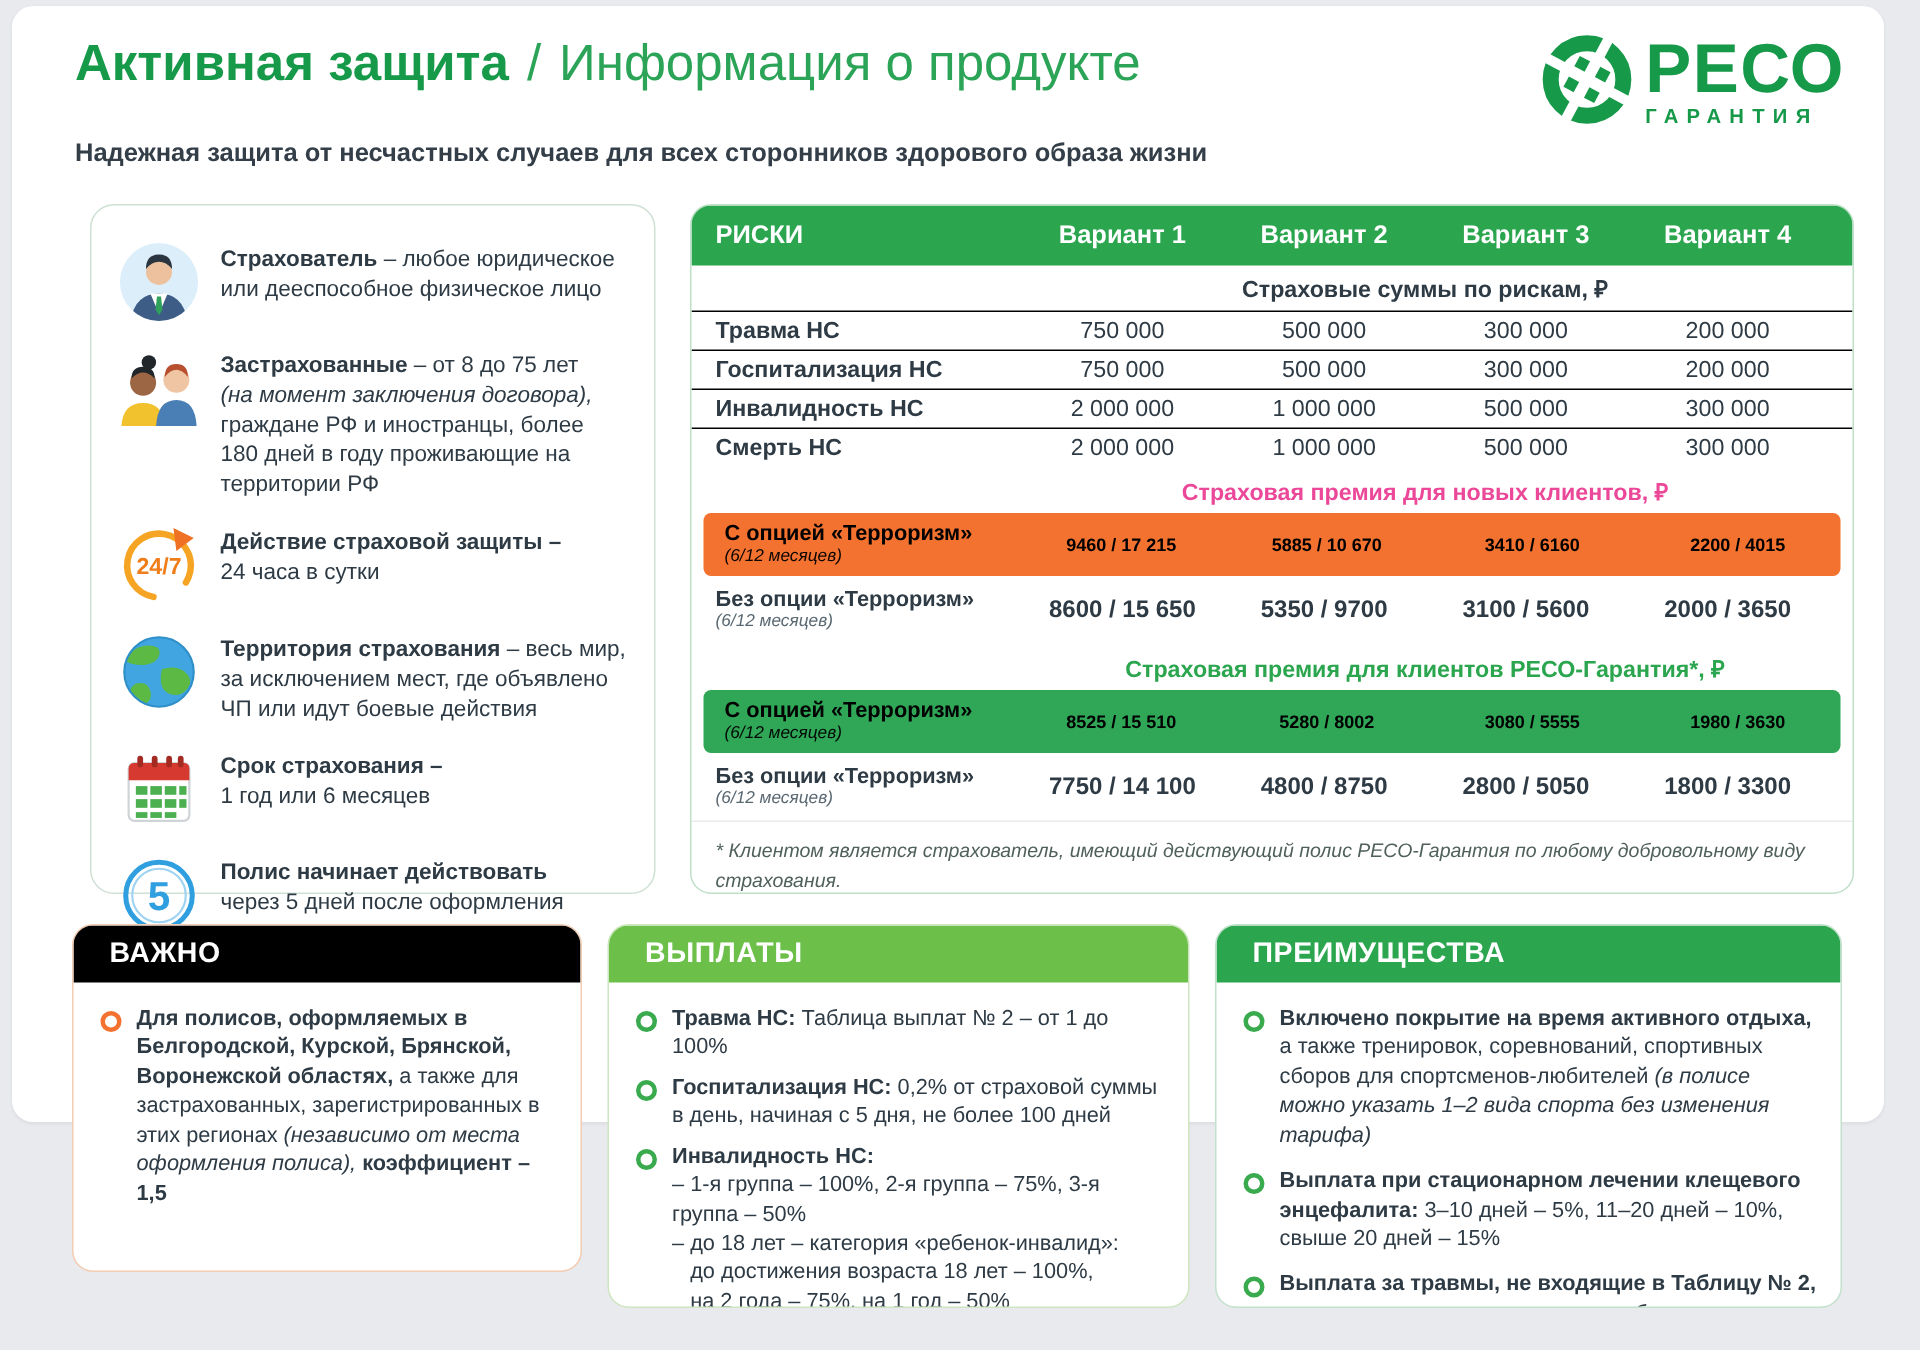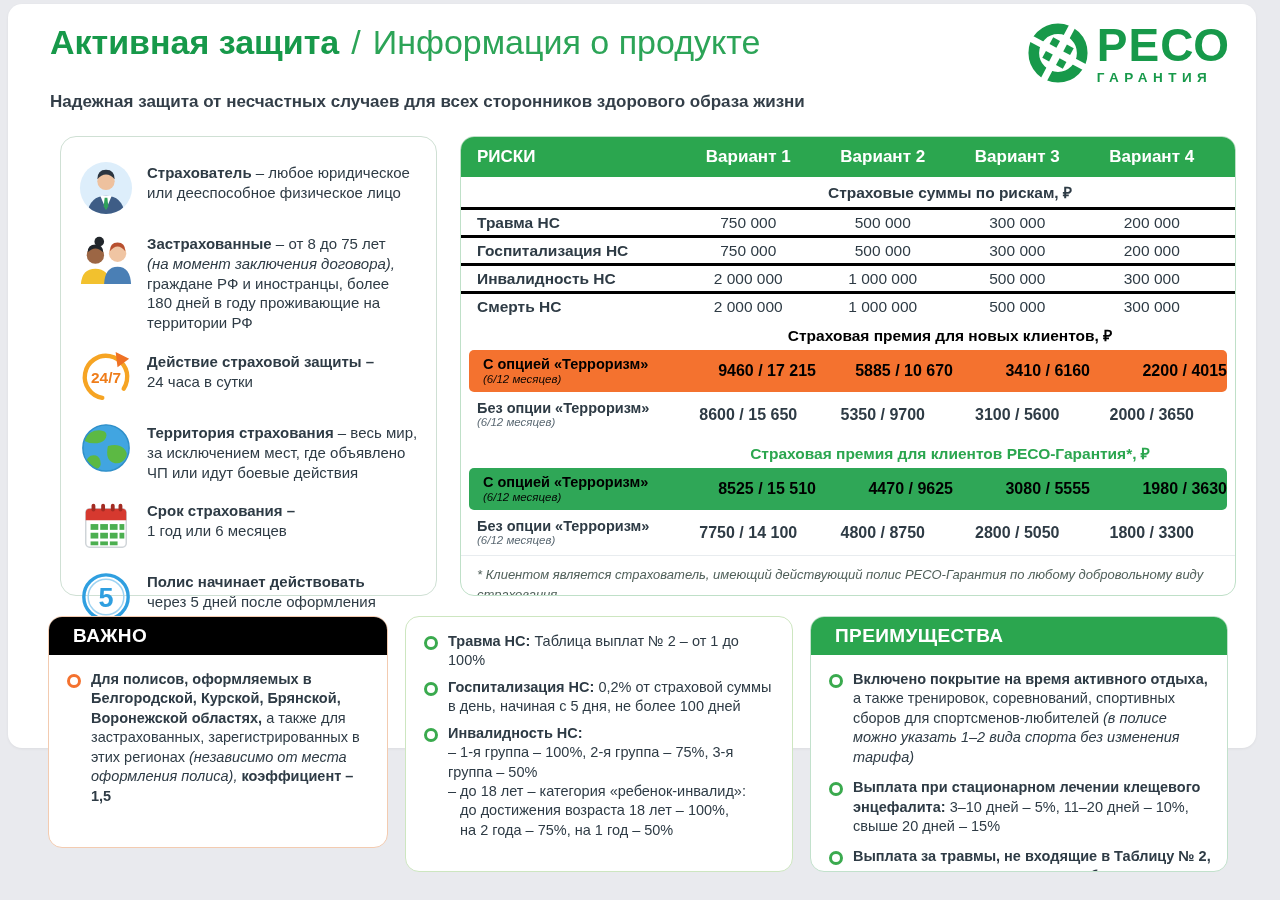--- a/index.html
+++ b/index.html
@@ -33,33 +33,33 @@
   .seg-i{font-style:italic;}
   
   #table-panel{left:452px;top:132px;width:776px;height:460px;border-color:#bfe0c8;border-radius:14px;overflow:hidden;}
   .t-header{display:grid;grid-template-columns:204px repeat(4,1fr);align-items:center;height:40px;
     background:#2ba64f;color:#fff;font-weight:700;font-size:17px;padding:0 16px;}
   .t-header .hc{text-align:center;}
   .t-row{display:grid;grid-template-columns:204px repeat(4,1fr);align-items:center;padding:0 16px;font-size:15.5px;color:#2e3b45;}
   .span4{grid-column:2/6;text-align:center;}
   .sums-title{height:30px;font-weight:700;}
   .sums-title .span4{border-bottom:0;}
-  .risk-row{height:25px;border-top:3px solid #000000;}
+  .risk-row{height:25px;border-top:1px solid #000000;}
   .risk-row .t-label{font-weight:700;}
   .t-val{text-align:center;font-weight:500;}
   .sec-title{height:31px;font-weight:700;font-size:15.5px;}
-  .sec-title.orange{color:#000000;}
+  .sec-title.orange{color:#ec4899;}
   .sec-title.green{color:#2ba64f;}
   .band{display:grid;grid-template-columns:196px repeat(4,1fr);align-items:center;height:42px;
     margin:0 8px;border-radius:5px;color:#000000;padding-left:14px;}
   .band.orange{background:#f4722f;}
   .band.green{background:#2fa757;}
   .band .b-label{font-weight:700;font-size:14.5px;line-height:1.15;}
   .band .b-note{display:block;font-weight:400;font-style:italic;font-size:11.5px;opacity:.95;}
-  .band .t-val{font-weight:700;font-size:16px;text-align:right;}
+  .band .t-val{font-weight:700;font-size:12px;}
   .plain-premium{height:45px;}
   .plain-premium .p-label{font-weight:700;font-size:14.5px;line-height:1.15;color:#2e3b45;}
   .plain-premium .p-note{display:block;font-weight:400;font-style:italic;font-size:11.5px;color:#5a6872;}
   .plain-premium .t-val{font-weight:700;font-size:16px;}
   .plain-premium.last{border-bottom:1px solid #e8ecef;}
   .footnote{padding:9px 16px 0 16px;font-size:13px;font-style:italic;color:#50605a;line-height:1.5;}
   
   .info-box{position:absolute;top:612px;background:#fff;border:1.5px solid;border-radius:14px;
     box-sizing:border-box;overflow:hidden;}
   #important-box{left:40px;width:340px;height:232px;border-color:#f3cbb0;}
@@ -297,21 +297,21 @@
       <div></div>
         <div class="span4">Страховая премия для клиентов РЕСО-Гарантия*, ₽</div>
     </div>
 
     <div class="band green">
       <div class="b-label">
         <span>С опцией «Терроризм»</span>
         <span class="b-note">(6/12 месяцев)</span>
       </div>
       <div class="t-val">8525 / 15 510</div>
-      <div class="t-val">4470 / 9625</div>
+      <div class="t-val">5280 / 8002</div>
       <div class="t-val">3080 / 5555</div>
       <div class="t-val">1980 / 3630</div>
     </div>
 
     <div class="t-row plain-premium last">
       <div class="p-label">
         <span>Без опции «Терроризм»</span>
         <span class="p-note">(6/12 месяцев)</span>
       </div>
       <div class="t-val">7750 / 14 100</div>
@@ -331,20 +331,21 @@
     <div class="box-header">ВАЖНО</div>
     <div class="box-body">
       <div class="bullet">
         <span class="dot"></span>
         <div class="bullet-text"><span class="seg-b">Для полисов, оформляемых в Белгородской, Курской, Брянской, Воронежской областях,</span><span class="seg-n"> а также для застрахованных, зарегистрированных в этих регионах </span><span class="seg-i">(независимо от места оформления полиса),</span><span class="seg-b"> коэффициент – 1,5</span></div>
       </div>
     </div>
   </div>
 
   <div class="info-box" id="payouts-box">
+    <div class="box-header">ВЫПЛАТЫ</div>
     <div class="box-body">
       <div class="bullet">
         <span class="dot g"></span>
         <div class="bullet-text"><span class="seg-b">Травма НС:</span><span class="seg-n"> Таблица выплат № 2 – от 1 до 100%</span></div>
       </div>
       <div class="bullet">
         <span class="dot g"></span>
         <div class="bullet-text"><span class="seg-b">Госпитализация НС:</span><span class="seg-n"> 0,2% от страховой суммы в день, начиная с 5 дня, не более 100 дней</span></div>
       </div>
       <div class="bullet">

